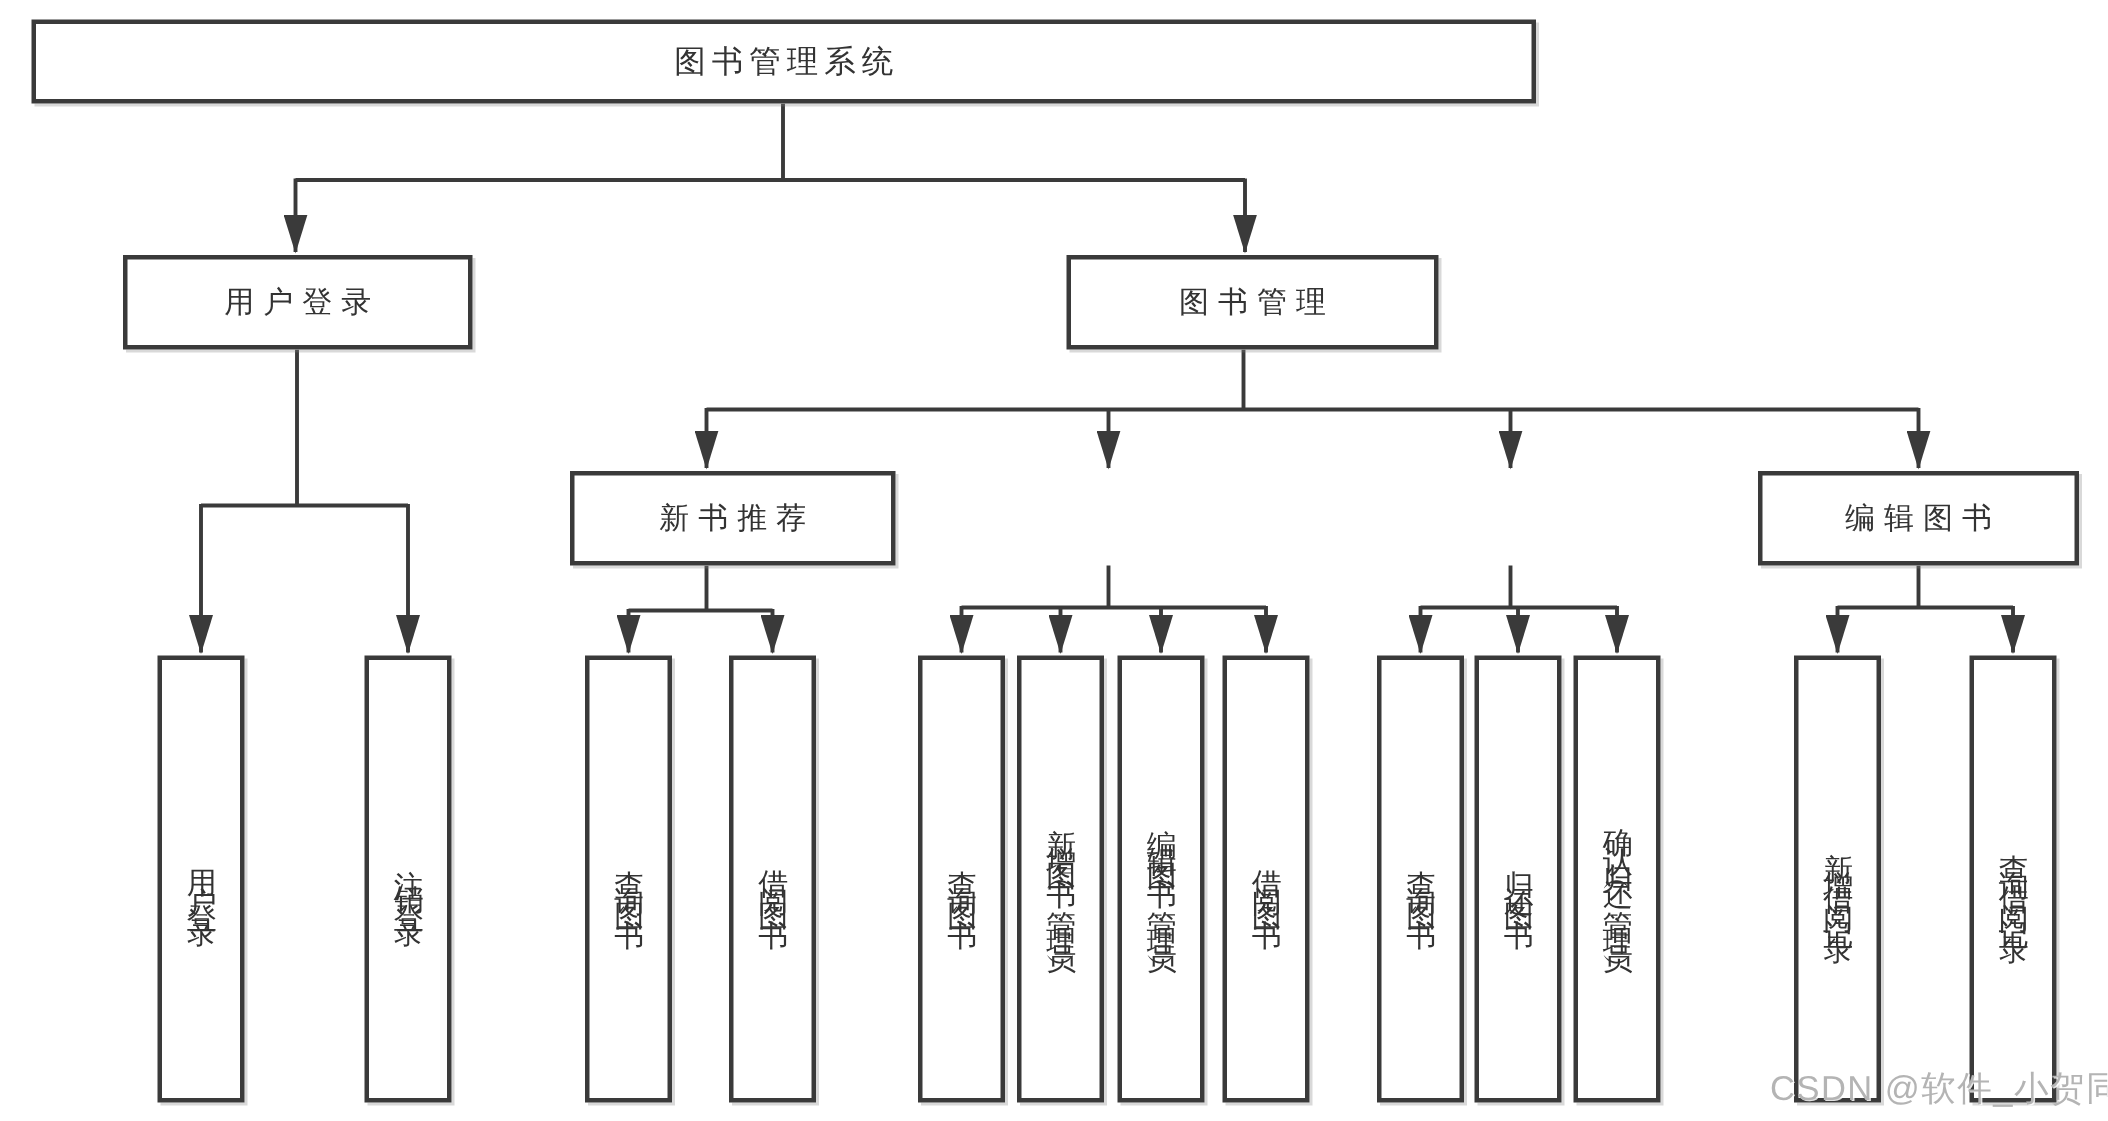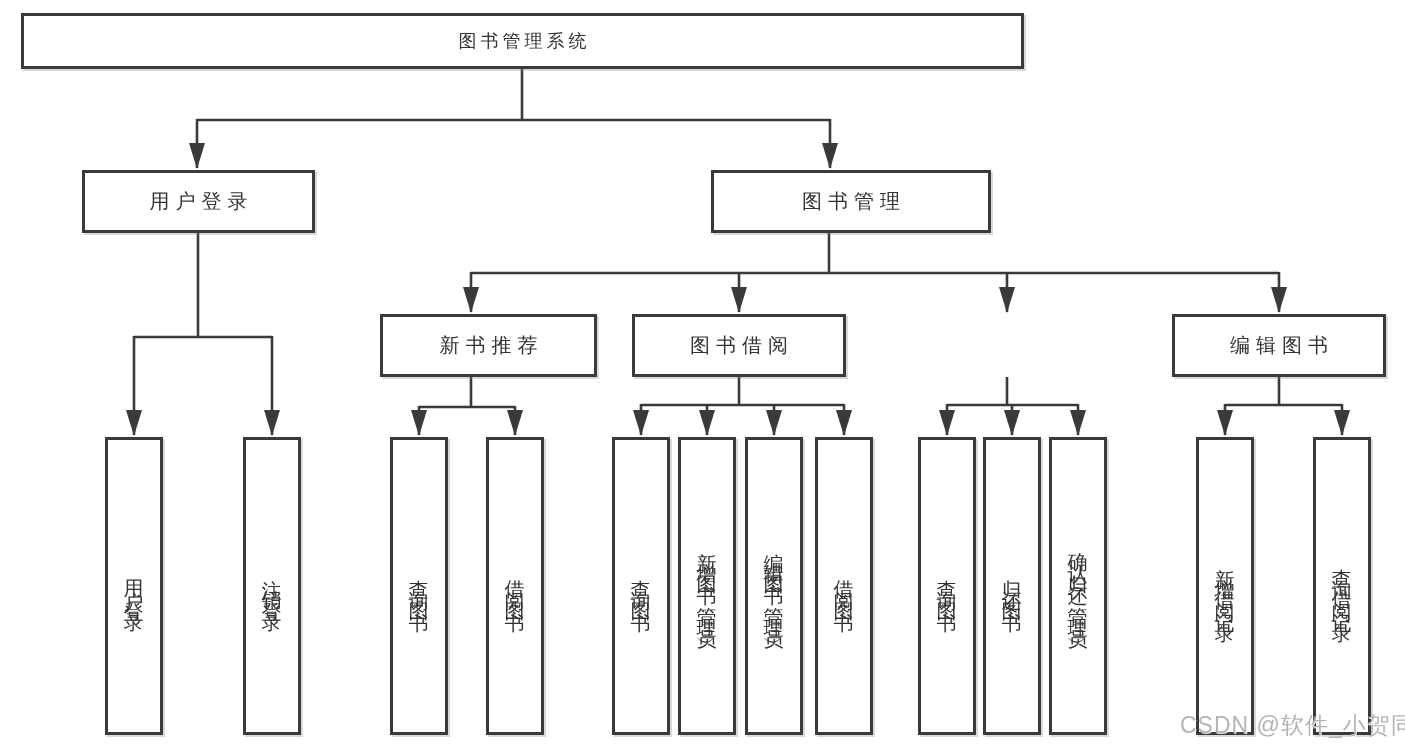--- a/index.html
+++ b/index.html
@@ -17,21 +17,21 @@
     position:absolute;
     box-sizing:border-box;
     background:#ffffff;
     border:3px solid #3a3a3a;
     display:flex;align-items:center;justify-content:center;
     font-size:20px;letter-spacing:6px;text-indent:6px;
     box-shadow:2px 2px 0 rgba(130,130,130,0.30);
     z-index:2;
     white-space:nowrap;
   }
-  .node.root{font-size:18px;letter-spacing:4px;text-indent:4px;}
+  .node.root{font-size:21px;letter-spacing:4px;text-indent:4px;}
   .leaf{
     position:absolute;
     box-sizing:border-box;
     background:#ffffff;
     border:3px solid #3a3a3a;
     box-shadow:2px 2px 0 rgba(130,130,130,0.30);
     z-index:2;
     top:437px;height:298px;width:58px;
     writing-mode:vertical-rl;
     text-orientation:mixed;
@@ -100,24 +100,23 @@
 
     <line class="cline" x1="1279" y1="377" x2="1279" y2="406"></line>
     <line class="cline" x1="1225" y1="405" x2="1342" y2="405"></line>
     <line class="cline" x1="1225" y1="404" x2="1225" y2="435" marker-end="url(#arw)"></line>
     <line class="cline" x1="1342" y1="404" x2="1342" y2="435" marker-end="url(#arw)"></line>
   </svg>
 
   <div class="node root" style="left:21px;top:13px;width:1003px;height:56px;">图书管理系统</div>
 
   <div class="node" style="left:82px;top:170px;width:233px;height:63px;">用户登录</div>
-  <div class="node" style="left:711px;top:170px;width:280px;height:63px;">图书管理</div>
+  <div class="node" style="left:711px;top:170px;width:248px;height:63px;">图书管理</div>
 
   <div class="node" style="left:380px;top:314px;width:217px;height:63px;">新书推荐</div>
-  <div class="node" style="left:632px;top:314px;width:214px;height:63px;">图书借阅</div>
   <div class="node" style="left:1172px;top:314px;width:214px;height:63px;">编辑图书</div>
 
   <div class="leaf" style="left:105px;">用户登录</div>
   <div class="leaf" style="left:243px;">注销登录</div>
 
   <div class="leaf" style="left:390px;">查询图书</div>
   <div class="leaf" style="left:486px;">借阅图书</div>
 
   <div class="leaf" style="left:612px;">查询图书</div>
   <div class="leaf" style="left:678px;">新增图书（管理员）</div>

